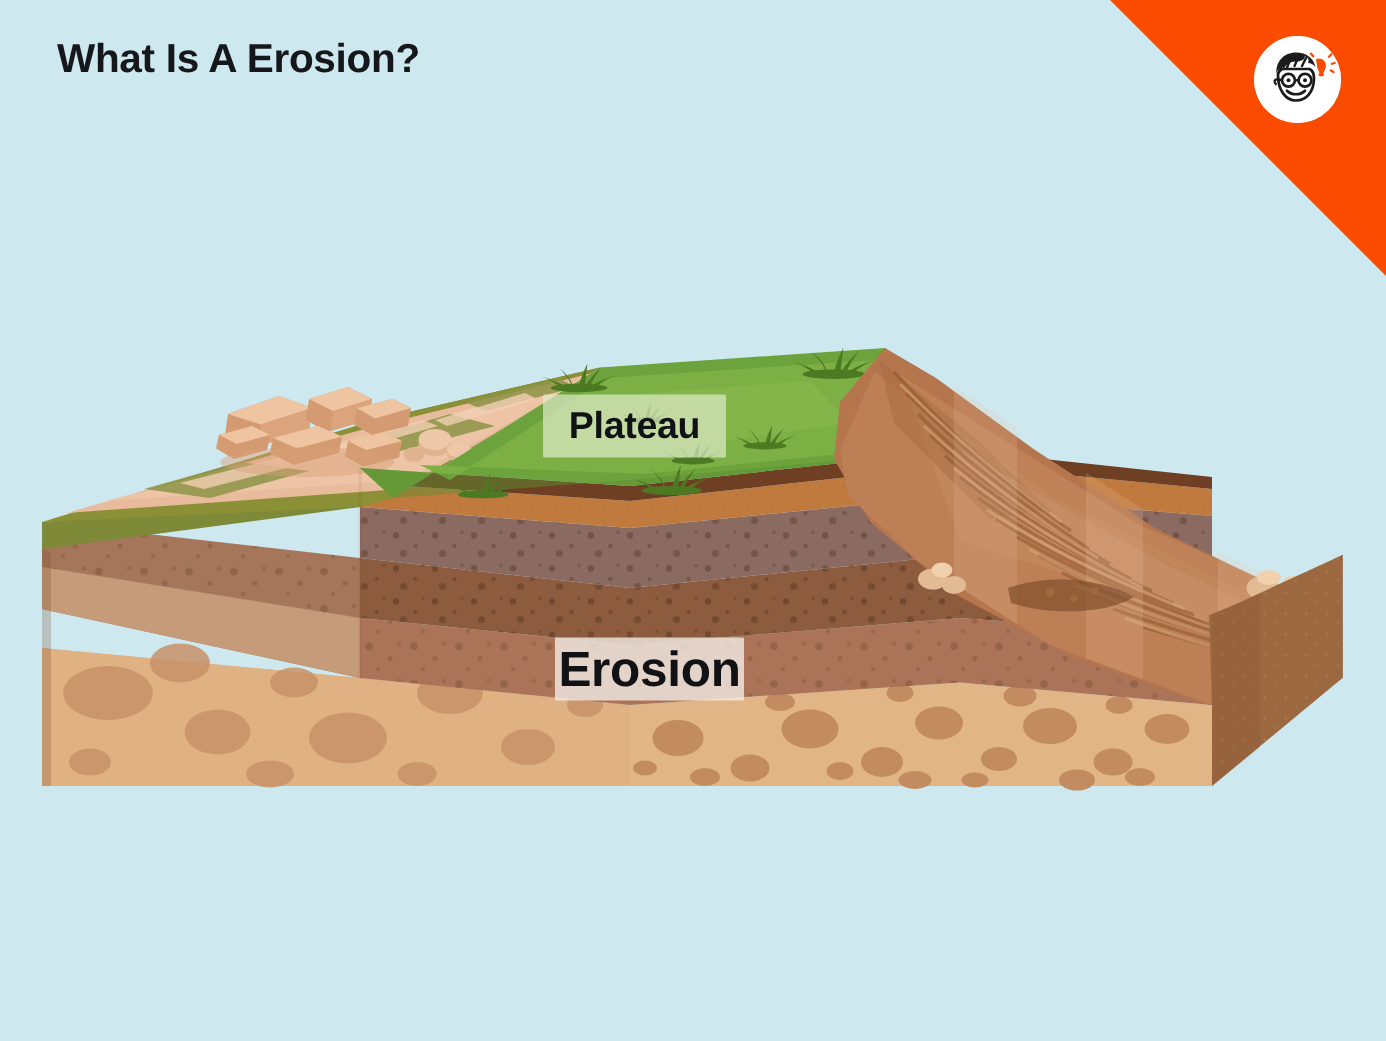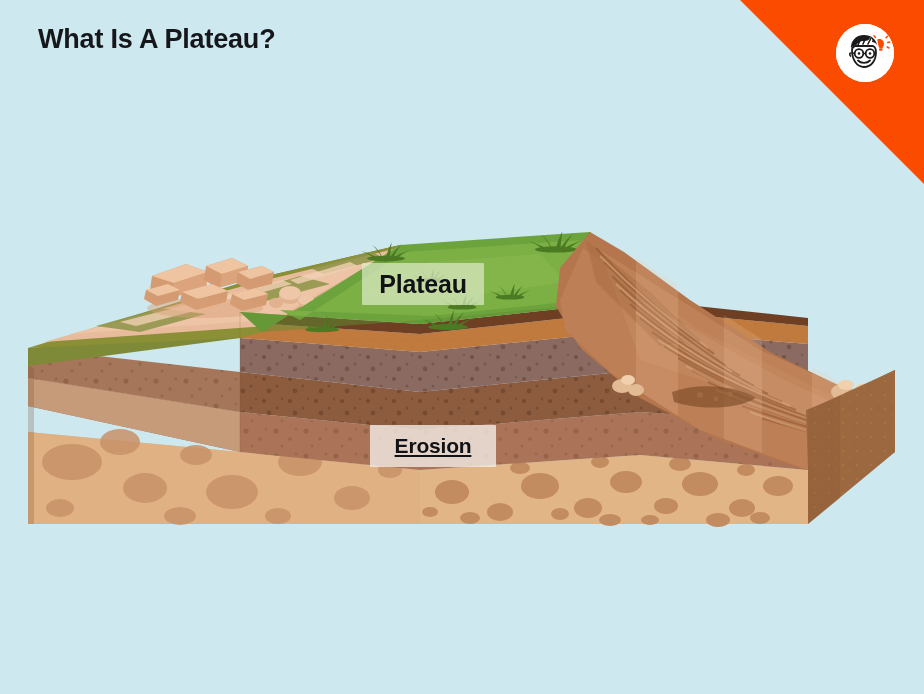--- a/index.html
+++ b/index.html
@@ -34,33 +34,32 @@
     position:absolute;border-radius:1px;
     font-weight:bold;color:#111216;
     display:flex;align-items:center;justify-content:center;
     letter-spacing:-0.2px;
   }
   #label-plateau{
     left:362px;top:263px;width:122px;height:42px;font-size:25px;
     background:rgba(225,237,205,0.68);
   }
   #label-erosion{
-    left:370px;top:425px;width:126px;height:42px;font-size:21px;
+    left:370px;top:425px;width:126px;height:42px;font-size:33px;
     background:rgba(243,238,232,0.78);
-    text-decoration:underline;
   }
 
   svg#scene{position:absolute;left:0;top:0;width:924px;height:694px;}
 </style>
 </head>
 <body>
 
 <div id="stage">
 
-  <div class="page-title">What Is A Plateau?</div>
+  <div class="page-title">What Is A Erosion?</div>
 
   <svg id="scene" viewBox="0 0 924 694" xmlns="http://www.w3.org/2000/svg">
     <defs>
 
       <pattern id="spk-dark" width="26" height="22" patternUnits="userSpaceOnUse">
         <circle cx="4" cy="5" r="2.1" fill="#4d2f1c" opacity=".55"></circle>
         <circle cx="17" cy="12" r="1.5" fill="#4d2f1c" opacity=".45"></circle>
         <circle cx="9" cy="17" r="2.4" fill="#4d2f1c" opacity=".5"></circle>
         <circle cx="22" cy="3" r="1.2" fill="#4d2f1c" opacity=".4"></circle>
       </pattern>

